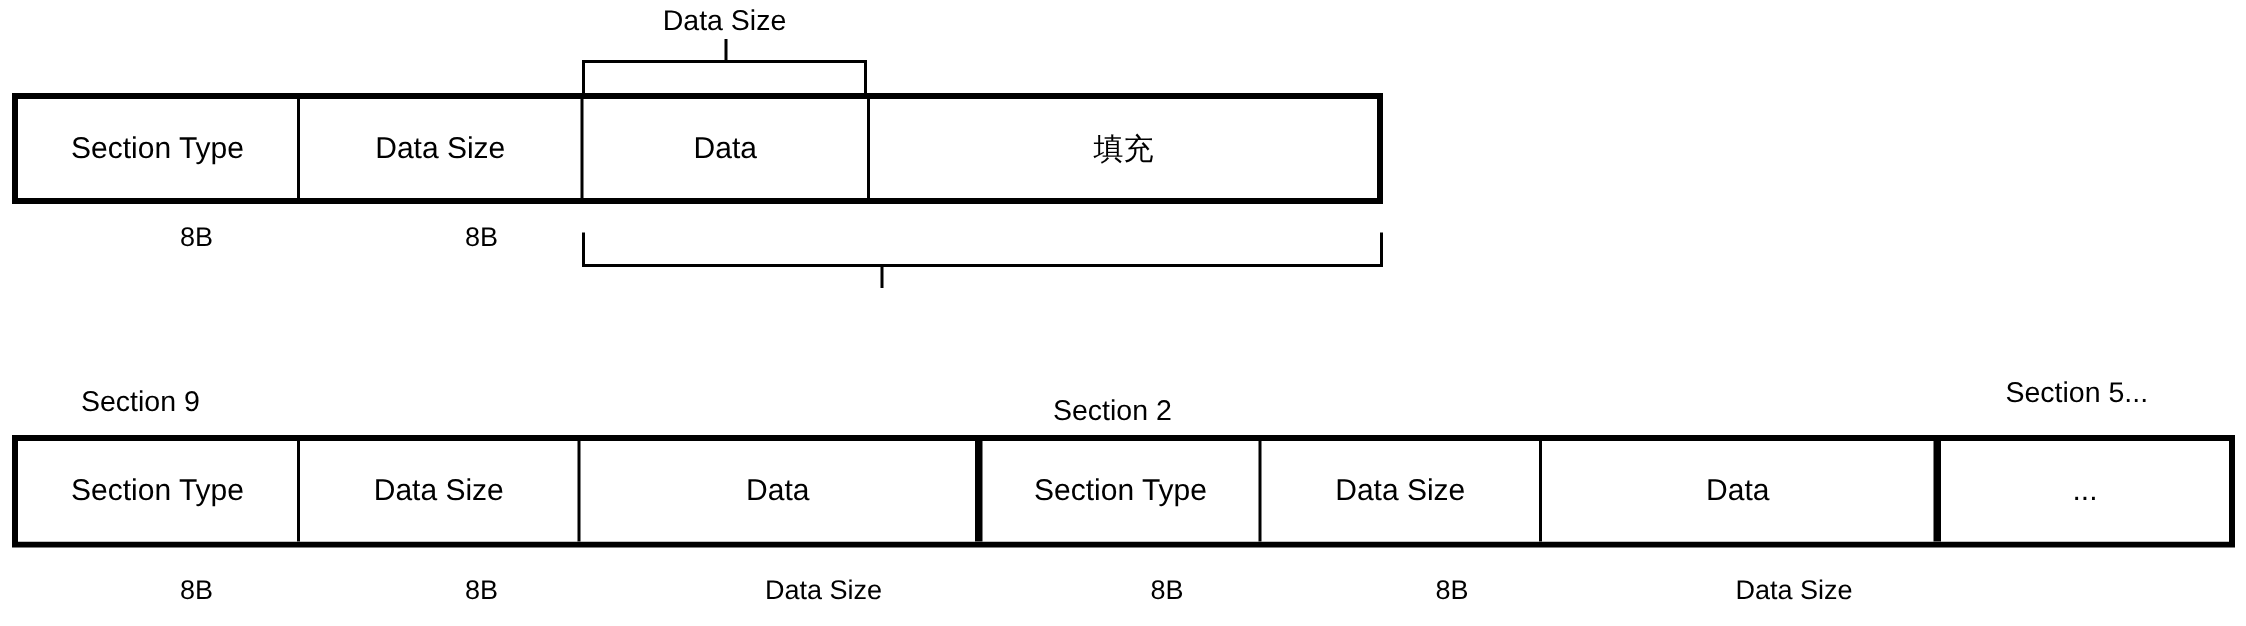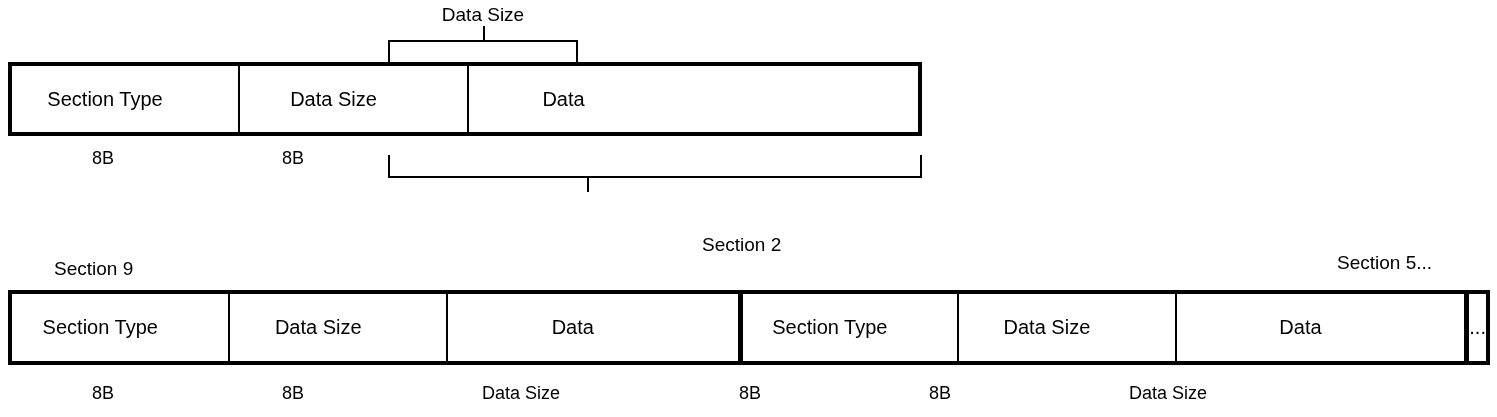--- a/index.html
+++ b/index.html
@@ -32,21 +32,20 @@
     transform: translateX(-50%);
   }
 
   
   .strip {
     position: absolute;
     border: 4px solid #000;
     background: #ffffff;
     box-sizing: border-box;
     display: flex;
-    gap: 40px;
   }
   .cell {
     position: relative;
     display: flex;
     align-items: center;
     justify-content: center;
     font-size: 20px;
     color: #000;
     box-sizing: border-box;
     background: #ffffff;
@@ -80,49 +79,51 @@
   }
 
   .byte-label {
     position: absolute;
     font-size: 18px;
     line-height: 20px;
     text-align: center;
     transform: translateX(-50%);
     white-space: nowrap;
     color: #000;
+    margin-left: 28px;
   }
 </style>
 </head>
 <body>
 
 <div id="canvas">
 
   <div class="caption center" style="left:483px; top:4px;">Data Size</div>
 
   <div class="bracket down" style="left:388px; top:40px; width:190px; height:22px;"></div>
 
   <div class="tick" style="left:483px; top:26px; height:15px;"></div>
 
 
   <div class="strip" style="left:8px; top:62px; width:914px; height:74px;">
     <div class="cell" style="width:186px;">Section Type</div>
     <div class="cell" style="width:189px;">Data Size</div>
     <div class="cell" style="width:191px;">Data</div>
+    <div class="cell" style="flex:1 1 auto;">填充</div>
   </div>
 
   <div class="byte-label" style="left:103px; top:148px;">8B</div>
   <div class="byte-label" style="left:293px; top:148px;">8B</div>
 
   <div class="bracket up" style="left:388px; top:155px; width:534px; height:23px;"></div>
 
   <div class="tick" style="left:587px; top:177px; height:15px;"></div>
 
   <div class="caption" style="left:54px; top:258px;">Section 9</div>
-  <div class="caption" style="left:702px; top:234px;">Section 2</div>
+  <div class="caption" style="left:702px; top:264px;">Section 2</div>
   <div class="caption" style="left:1337px; top:252px;">Section 5...</div>
 
   <div class="strip" style="left:8px; top:290px; width:1482px; height:75px;">
     <div class="cell" style="width:186px;">Section Type</div>
     <div class="cell" style="width:187px;">Data Size</div>
     <div class="cell" style="width:265px;">Data</div>
     <div class="cell heavy-left" style="width:189px;">Section Type</div>
     <div class="cell" style="width:187px;">Data Size</div>
     <div class="cell" style="width:263px;">Data</div>
     <div class="cell heavy-left" style="flex:1 1 auto;">...</div>

